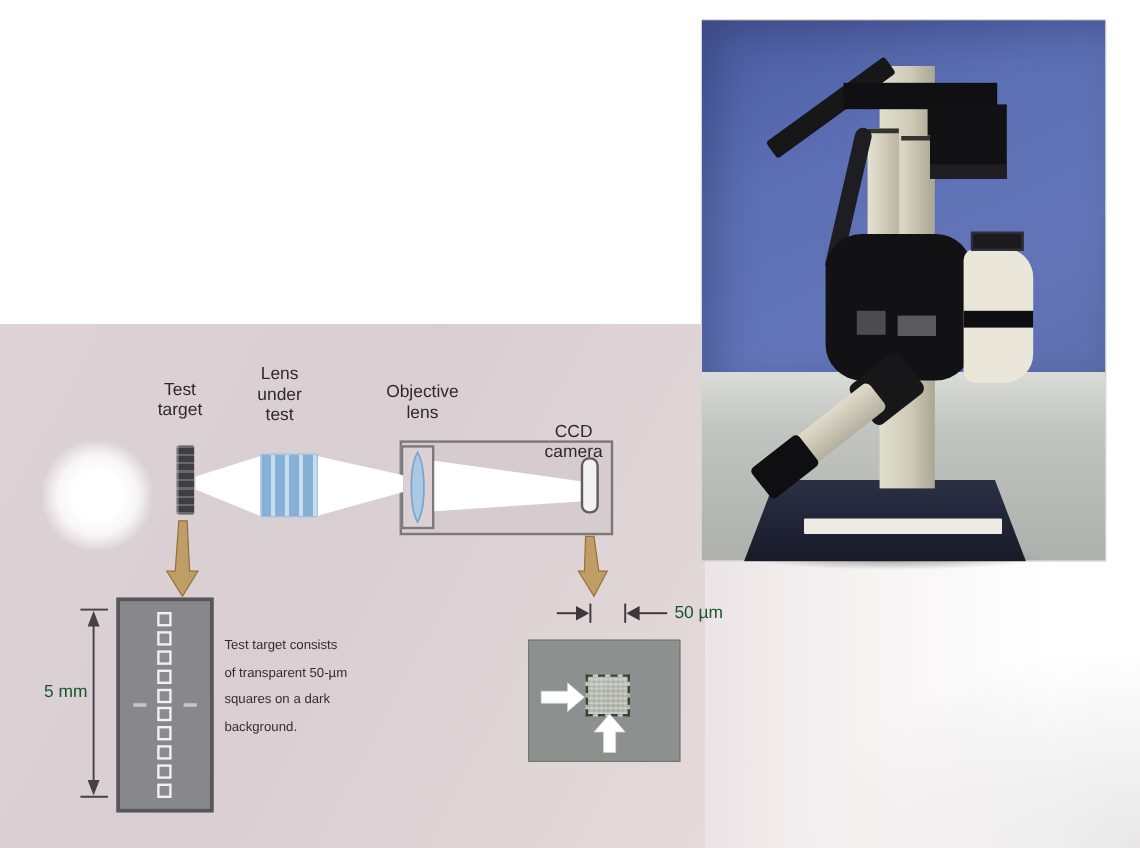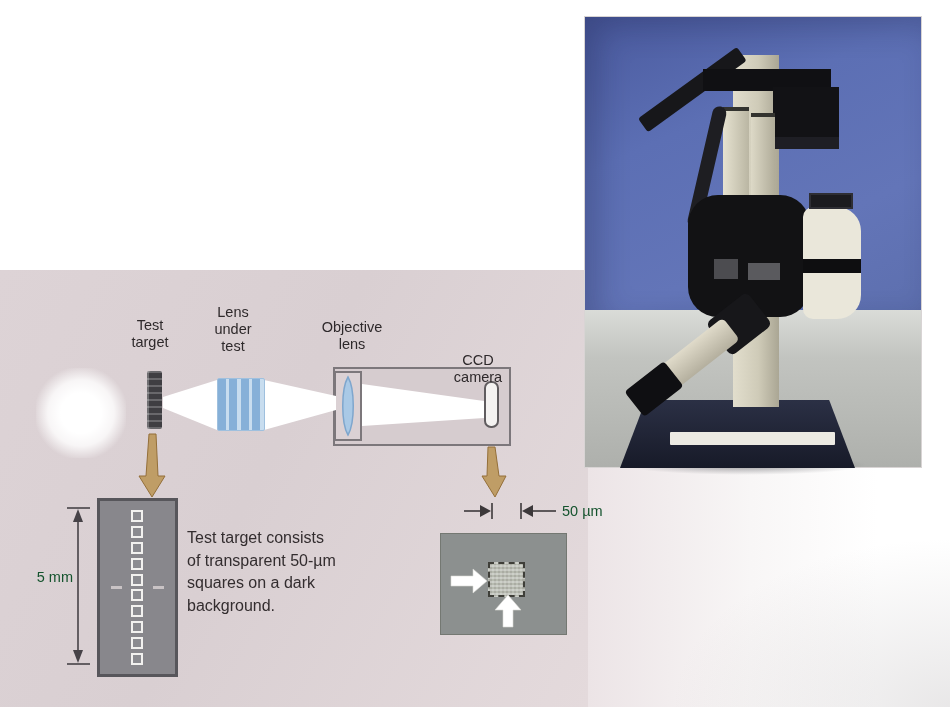--- a/index.html
+++ b/index.html
@@ -82,21 +82,21 @@
   .dash{position:absolute;width:11px;height:3px;background:#c9c3c5;top:85px;}
   .dash.l{left:11px;} .dash.r{right:11px;}
   
   .detail-ccd{position:absolute;left:440px;top:533px;width:127px;height:102px;z-index:2;
         background:#8c908f;border:1px solid #747872;box-sizing:border-box;}
   .ccd-square{position:absolute;left:47px;top:28px;width:33px;height:31px;
         background-color:#b8bbb1;border:2px dashed #3f3f39;
         background-image:repeating-linear-gradient(0deg,rgba(255,255,255,.3) 0 2px,rgba(0,0,0,0) 2px 4px),
                          repeating-linear-gradient(90deg,rgba(0,0,0,.08) 0 2px,rgba(0,0,0,0) 2px 4px);}
   
-  .caption{position:absolute;z-index:6;font-size:16px;line-height:22.5px;color:#332d2f;
+  .caption{position:absolute;z-index:6;font-size:11px;line-height:22.5px;color:#332d2f;
         white-space:pre-line;}
   .dim-label{position:absolute;z-index:6;font-size:14.5px;color:#14532d;}
   .em{font-style:italic;}
 </style>
 </head>
 <body>
 
 <div class="page">
 
   <div class="panel"></div>

